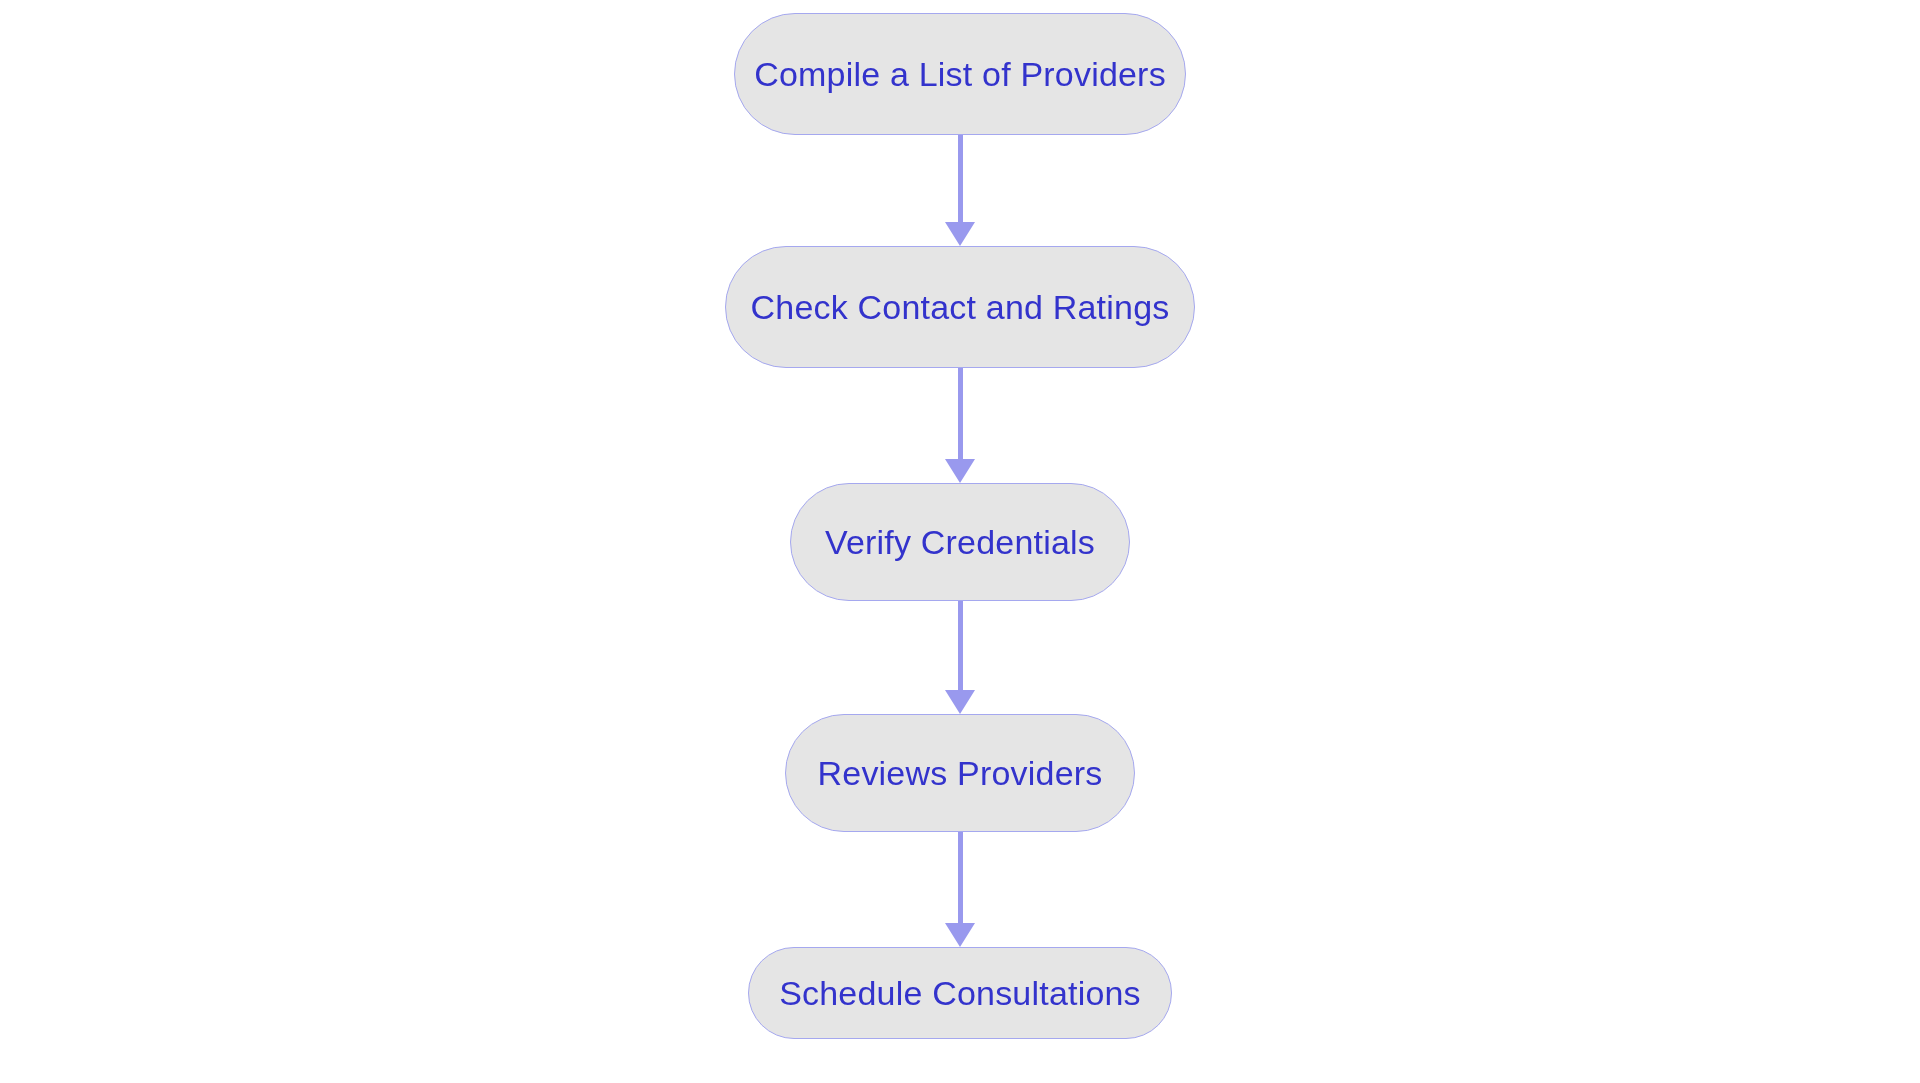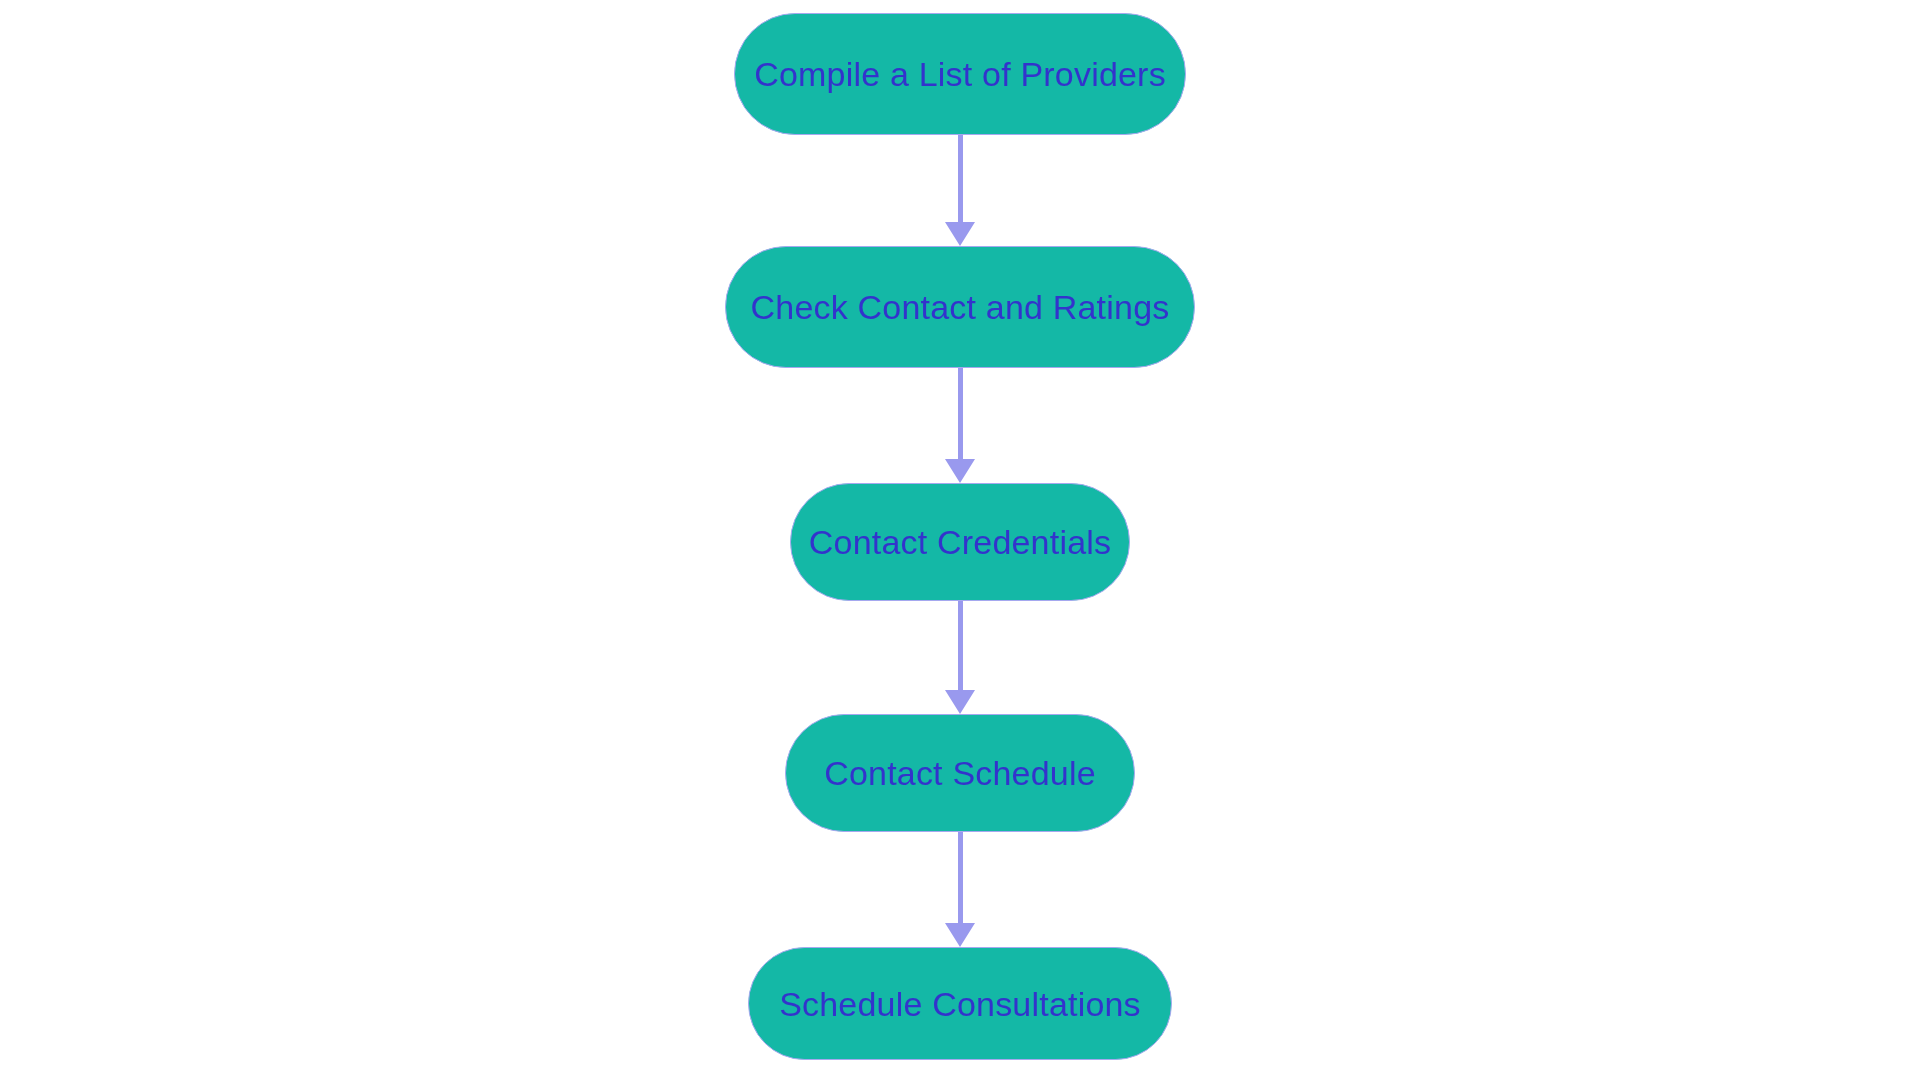--- a/index.html
+++ b/index.html
@@ -28,40 +28,40 @@
     align-items: center;
     justify-content: flex-start;
     padding-top: 13px;
     box-sizing: border-box;
   }
   .node {
     box-sizing: border-box;
     display: flex;
     align-items: center;
     justify-content: center;
-    background: #14b8a6;
+    background: #e5e5e5;
     border: 1.6px solid #a5a8ef;
     border-radius: 999px;
     color: #3333cc;
     font-size: 34px;
     font-weight: 400;
     letter-spacing: 0.2px;
     white-space: nowrap;
     line-height: 1;
   }
   .node-label {
     display: block;
     padding: 0 10px;
     color: #3333cc;
   }
   .node-1 { width: 452px; height: 122px; }
   .node-2 { width: 470px; height: 122px; }
   .node-3 { width: 340px; height: 118px; }
   .node-4 { width: 350px; height: 118px; }
-  .node-5 { width: 424px; height: 113px; }
+  .node-5 { width: 424px; height: 92px; }
 
   .connector {
     position: relative;
     width: 40px;
     display: flex;
     flex-direction: column;
     align-items: center;
     justify-content: flex-start;
   }
   .connector-1 { height: 111px; }
@@ -101,30 +101,30 @@
     <div class="node node-2">
       <span class="node-label">Check Contact and Ratings</span>
     </div>
 
     <div class="connector connector-2">
       <div class="connector-line"></div>
       <div class="connector-head"></div>
     </div>
 
     <div class="node node-3">
-      <span class="node-label">Contact Credentials</span>
+      <span class="node-label">Verify Credentials</span>
     </div>
 
     <div class="connector connector-3">
       <div class="connector-line"></div>
       <div class="connector-head"></div>
     </div>
 
     <div class="node node-4">
-      <span class="node-label">Contact Schedule</span>
+      <span class="node-label">Reviews Providers</span>
     </div>
 
     <div class="connector connector-4">
       <div class="connector-line"></div>
       <div class="connector-head"></div>
     </div>
 
     <div class="node node-5">
       <span class="node-label">Schedule Consultations</span>
     </div>

